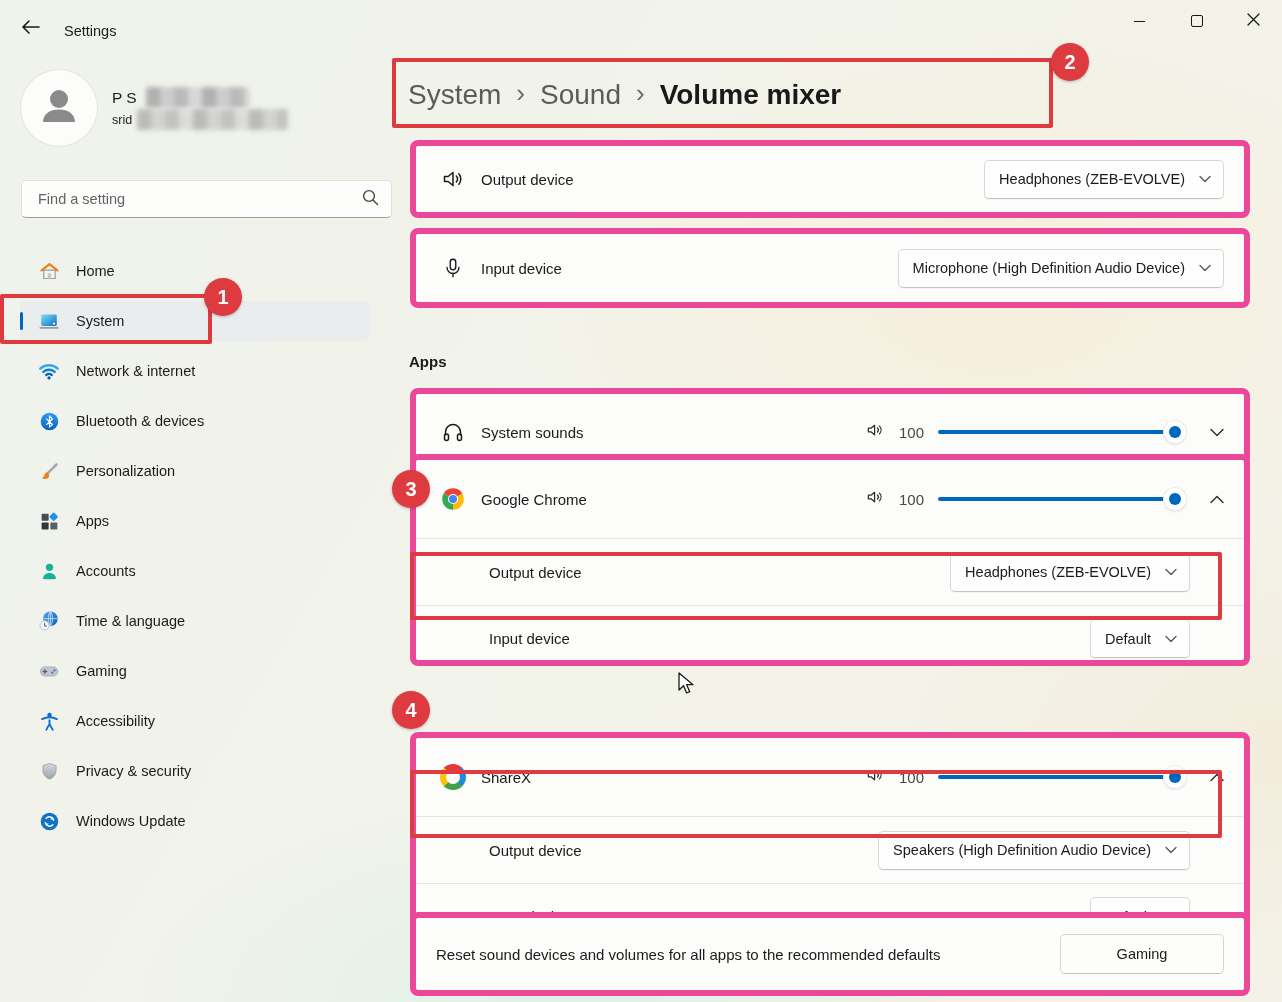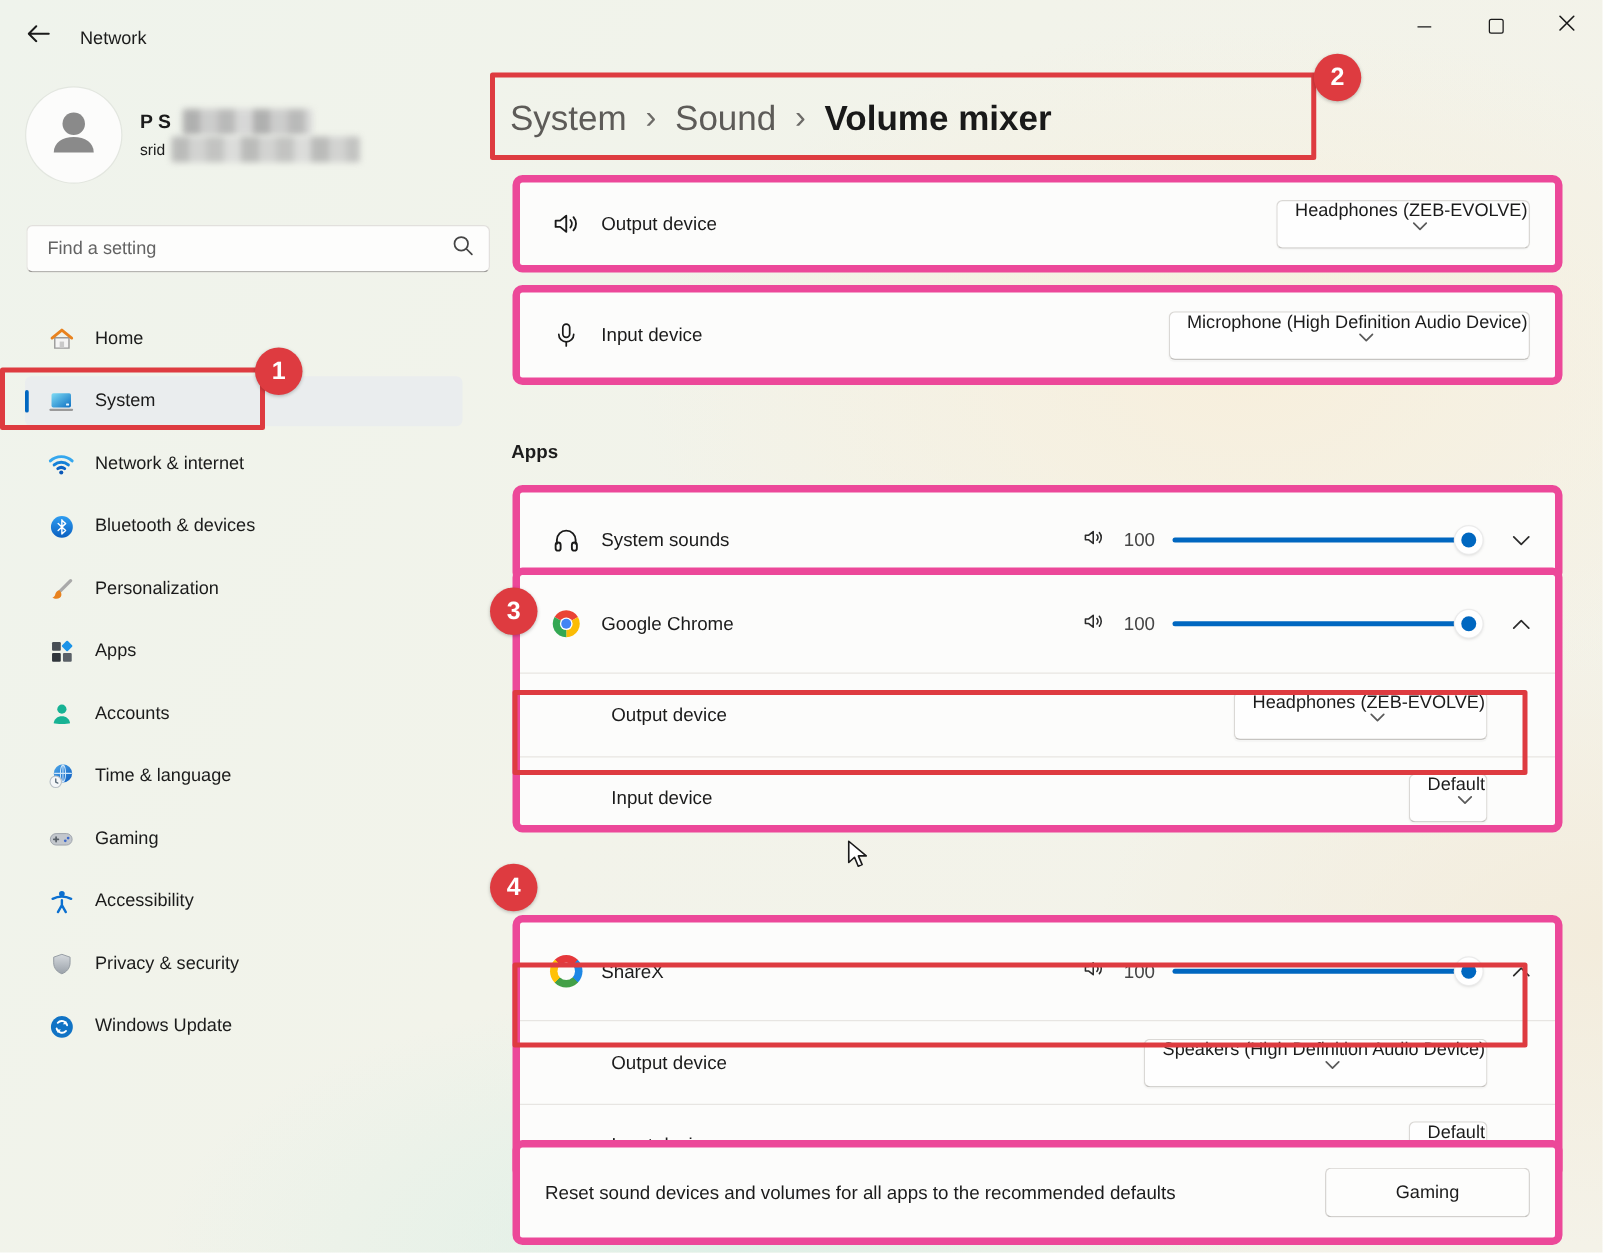--- a/index.html
+++ b/index.html
@@ -18,21 +18,21 @@
   
   .back-btn{left:14px;top:14px;width:34px;height:30px;display:flex;align-items:center;justify-content:center;border-radius:5px;cursor:pointer;}
   .app-title{left:64px;top:23px;font-size:14.5px;}
   .win-controls{top:0;right:0;display:flex;}
   .win-btn{width:57px;height:42px;display:flex;align-items:center;justify-content:center;}
   .glyph-min{width:11px;border-top:1.4px solid #1a1a1a;}
   .glyph-max{width:10px;height:10px;border:1.4px solid #1a1a1a;border-radius:2px;}
 
   
   .avatar{left:21px;top:70px;width:76px;height:76px;border-radius:50%;background:#fcfcfb;box-shadow:0 0 0 1px rgba(0,0,0,0.05);display:flex;align-items:center;justify-content:center;}
-  .profile-name{left:112px;top:89px;font-size:15.5px;font-weight:bold;text-align:right;}
+  .profile-name{left:112px;top:89px;font-size:15.5px;font-weight:normal;text-align:right;}
   .profile-email{left:112px;top:113px;font-size:12.5px;}
   .redact{filter:blur(2.5px);border-radius:2px;opacity:.9;
     background-image:
       repeating-linear-gradient(90deg,#a9a9a9 0 14px,#c9c9c9 14px 28px,#b4b4b4 28px 42px,#d5d5d5 42px 56px),
       repeating-linear-gradient(0deg,rgba(255,255,255,.4) 0 7px,rgba(110,110,110,.35) 7px 14px);}
   .redact-name{left:146px;top:87px;width:104px;height:21px;}
   .redact-email{left:137px;top:109px;width:151px;height:21px;opacity:.75;}
 
   
   .searchbox{left:21px;top:180px;width:371px;height:38px;background:#fdfdfc;border:1px solid #e2e0dd;border-bottom-color:#9d9b98;border-radius:5px;display:flex;align-items:center;padding:0 12px 0 4px;}
@@ -50,21 +50,21 @@
   
   .breadcrumb{left:408px;top:73px;height:44px;display:flex;align-items:center;white-space:nowrap;}
   .bc-link{font-size:28px;color:#5d5b58;cursor:pointer;}
   .bc-sep{font-size:26px;color:#6d6b68;margin:0 15px;transform:translateY(-2px);}
   .bc-current{font-size:28px;font-weight:bold;color:#191919;}
 
   .card{background:#fcfcfb;border:6px solid #ec4899;border-radius:8px;}
   .device-row{display:flex;align-items:center;height:100%;padding:0 20px 0 24px;}
   .row-icon{width:26px;height:26px;display:flex;align-items:center;justify-content:center;flex:0 0 26px;}
   .row-label{margin-left:15px;font-size:15px;}
-  .dropdown{margin-left:auto;height:37px;background:#fefefe;border:1px solid #dad8d5;border-bottom-color:#c6c4c1;border-radius:5px;display:flex;align-items:center;padding:0 1px 0 14px;font-size:14.5px;white-space:nowrap;cursor:pointer;box-shadow:0 1px 1px rgba(0,0,0,0.03);flex-direction:column;}
+  .dropdown{margin-left:auto;height:37px;background:#fefefe;border:1px solid #dad8d5;border-bottom-color:#c6c4c1;border-radius:5px;display:flex;align-items:center;padding:0 12px 0 14px;font-size:14.5px;white-space:nowrap;cursor:pointer;box-shadow:0 1px 1px rgba(0,0,0,0.03);}
   .dropdown .dd-chev{margin-left:14px;display:flex;}
 
   .section-heading{left:409px;top:353px;font-size:15px;font-weight:bold;}
 
   .exp-header{display:flex;align-items:center;height:78px;padding:0 20px 0 24px;}
   .exp-sub{display:flex;align-items:center;height:66px;padding:0 54px 0 73px;border-top:1px solid #e7e5e2;}
   .sub-label{font-size:15px;}
 
   .vol-cluster{margin-left:auto;display:flex;align-items:center;}
   .vol-value{margin-left:11px;font-size:15px;color:#474747;min-width:28px;text-align:right;}
@@ -86,21 +86,21 @@
 </head>
 <body>
 
 <div class="abs back-btn">
   <span>
     <svg width="18" height="14" viewBox="0 0 18 14">
         <path d="M17 7H1.5M7 1 1 7l6 6" fill="none" stroke="#1a1a1a" stroke-width="1.6" stroke-linecap="round" stroke-linejoin="round"></path>
       </svg>
   </span>
 </div>
-<div class="abs app-title">Network</div>
+<div class="abs app-title">Settings</div>
 <div class="abs win-controls">
   <div class="win-btn">
       <span class="glyph-min"></span>
     </div>
   <div class="win-btn">
       <span class="glyph-max"></span>
     </div>
   <div class="win-btn">
     <span><svg width="13" height="13" viewBox="0 0 13 13">
           <path d="M1 1l11 11M12 1 1 12" stroke="#1a1a1a" stroke-width="1.3" stroke-linecap="round"></path>

